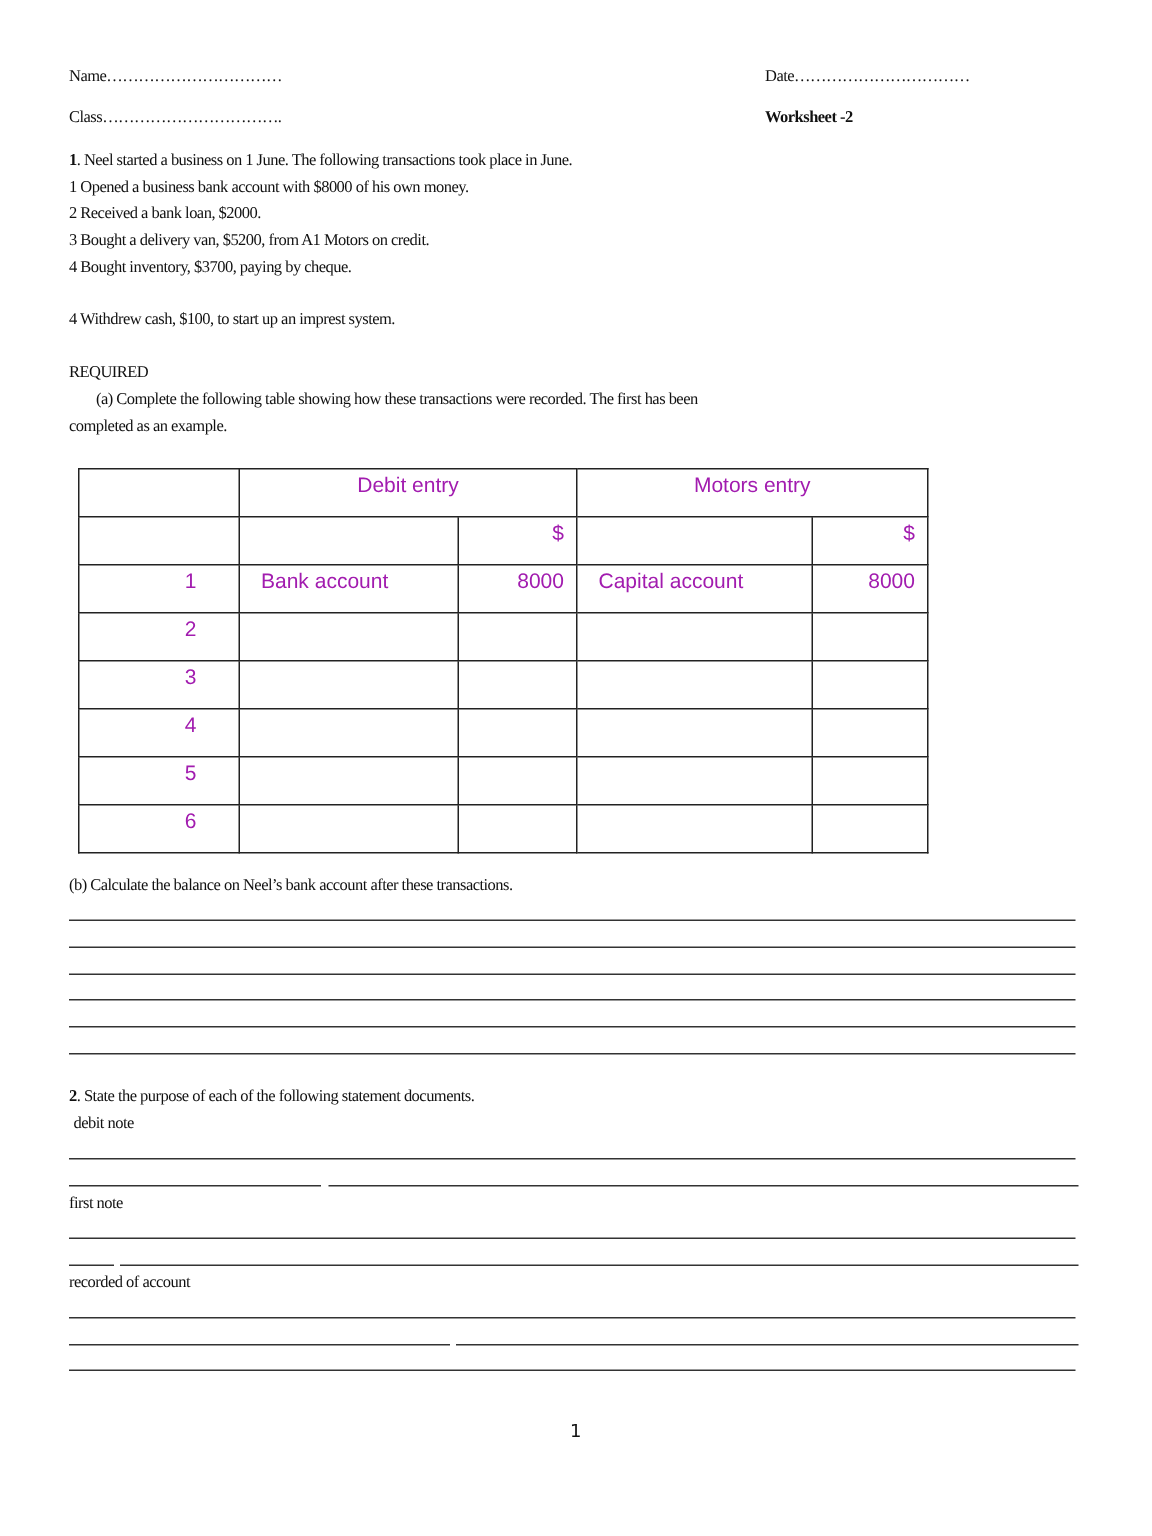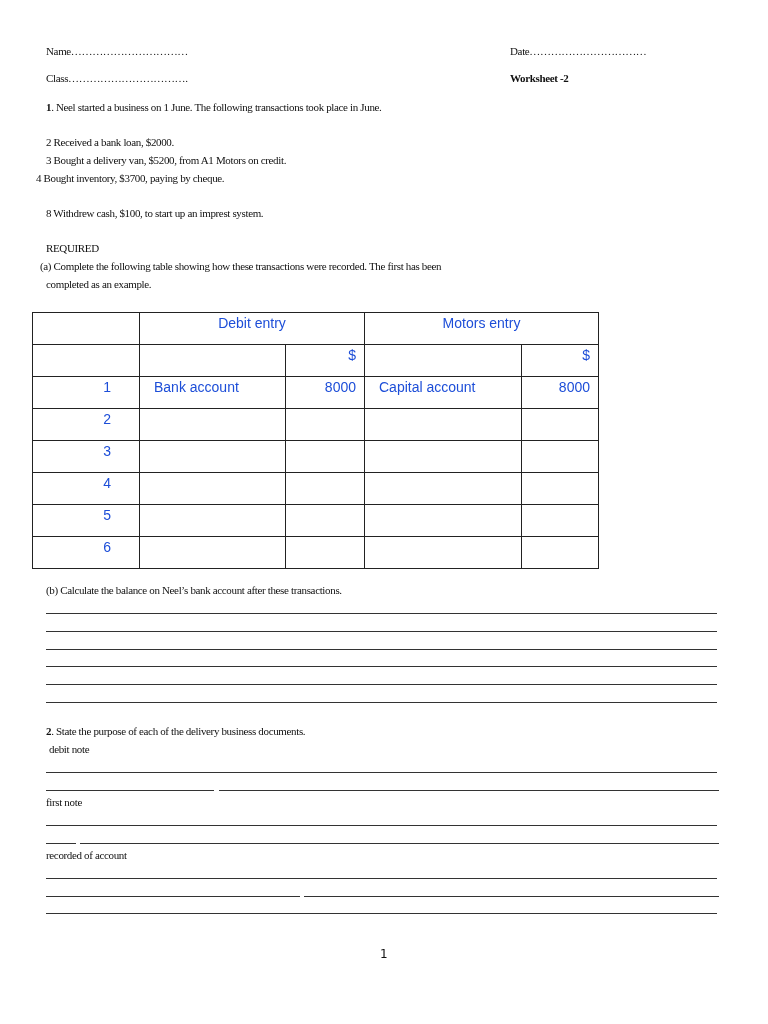--- a/index.html
+++ b/index.html
@@ -1,49 +1,50 @@
 <!DOCTYPE html>
 <html><head>
 <meta charset="utf-8">
 <style>
   html, body { margin: 0; padding: 0; background: #ffffff; }
   body { width: 768px; height: 1024px; position: relative; overflow: hidden;
          font-family: "Liberation Sans", "DejaVu Sans", sans-serif; color: #111; }
   .doc { position: absolute; left: 0; top: 0; width: 768px; height: 1024px; }
   .t { position: absolute; font-size: 11px; line-height: 17.6px; white-space: nowrap; font-family: Liberation Serif, serif; letter-spacing: -0.35px; }
   .b { font-weight: bold; text-align: right; }
-  table.entries { position: absolute; left: 32px; top: 312px; border-collapse: collapse;
-                  font-family: "Liberation Sans", sans-serif; font-size: 14px; color:#1d4ed8;border-radius:23px; }
+  table.entries { position: absolute; left: 52px; top: 312px; border-collapse: collapse;
+                  font-family: "Liberation Sans", sans-serif; font-size: 14px; color:#a21caf;border-radius:23px; }
   table.entries td { border: 1.5px solid #222; padding: 0; vertical-align: top; height: 31px; }
   td.num { text-align: right; padding-right: 28px !important; }
   td.amt { text-align: right; padding-right: 8px !important; }
   td.acc { padding-left: 14px !important; }
   td.hdr { text-align: center; }
   .cell-text { display: block; padding-top: 2px; }
   .line { position: absolute; height: 0; border-top: 1.2px solid #333; }
   .pgnum { position: absolute; left: 380px; top: 947px; font-size: 12px; font-family: "DejaVu Sans", sans-serif; }
 </style>
 </head>
 <body>
 
 <div class="doc">
 
   <div class="t" style="left:46px;top:43px;">Name……………………………</div>
   <div class="t" style="left:510px;top:43px;">Date……………………………</div>
   <div class="t" style="left:46px;top:70px;">Class…………………………….</div>
   <div class="t b" style="left:510px;top:70px;">Worksheet -2</div>
 
   <div class="t" style="left:46px;top:99px;"><span class="b">1</span><span>. Neel started a business on 1 June. The following transactions took place in June.</span></div>
+  <div class="t" style="left:46px;top:117px;">1 Opened a business bank account with $8000 of his own money.</div>
   <div class="t" style="left:46px;top:134px;">2 Received a bank loan, $2000.</div>
   <div class="t" style="left:46px;top:152px;">3 Bought a delivery van, $5200, from A1 Motors on credit.</div>
-  <div class="t" style="left:36px;top:170px;">4 Bought inventory, $3700, paying by cheque.</div>
-  <div class="t" style="left:46px;top:205px;">8 Withdrew cash, $100, to start up an imprest system.</div>
+  <div class="t" style="left:46px;top:170px;">4 Bought inventory, $3700, paying by cheque.</div>
+  <div class="t" style="left:46px;top:205px;">4 Withdrew cash, $100, to start up an imprest system.</div>
 
   <div class="t" style="left:46px;top:240px;">REQUIRED</div>
-  <div class="t" style="left:40px;top:258px;">(a) Complete the following table showing how these transactions were recorded. The first has been</div>
+  <div class="t" style="left:64px;top:258px;">(a) Complete the following table showing how these transactions were recorded. The first has been</div>
   <div class="t" style="left:46px;top:276px;">completed as an example.</div>
 
   <table class="entries">
     <colgroup>
       <col style="width:107px">
         <col style="width:146px">
         <col style="width:79px">
         <col style="width:157px">
         <col style="width:77px">
     </colgroup>
@@ -174,21 +175,21 @@
     </table>
 
   <div class="t" style="left:46px;top:582px;">(b) Calculate the balance on Neel’s bank account after these transactions.</div>
   <div class="line" style="left:46px;width:671px;top:613px;"></div>
   <div class="line" style="left:46px;width:671px;top:631px;"></div>
   <div class="line" style="left:46px;width:671px;top:649px;"></div>
   <div class="line" style="left:46px;width:671px;top:666px;"></div>
   <div class="line" style="left:46px;width:671px;top:684px;"></div>
   <div class="line" style="left:46px;width:671px;top:702px;"></div>
 
-  <div class="t" style="left:46px;top:723px;"><span class="b">2</span><span>. State the purpose of each of the delivery business documents.</span></div>
+  <div class="t" style="left:46px;top:723px;"><span class="b">2</span><span>. State the purpose of each of the following statement documents.</span></div>
 
   <div class="t" style="left:49px;top:741px;">debit note</div>
   <div class="line" style="left:46px;width:671px;top:772px;"></div>
   <div class="line" style="left:46px;width:168px;top:790px;"></div>
   <div class="line" style="left:219px;width:500px;top:790px;"></div>
 
   <div class="t" style="left:46px;top:794px;">first note</div>
   <div class="line" style="left:46px;width:671px;top:825px;"></div>
   <div class="line" style="left:46px;width:30px;top:843px;"></div>
   <div class="line" style="left:80px;width:639px;top:843px;"></div>

